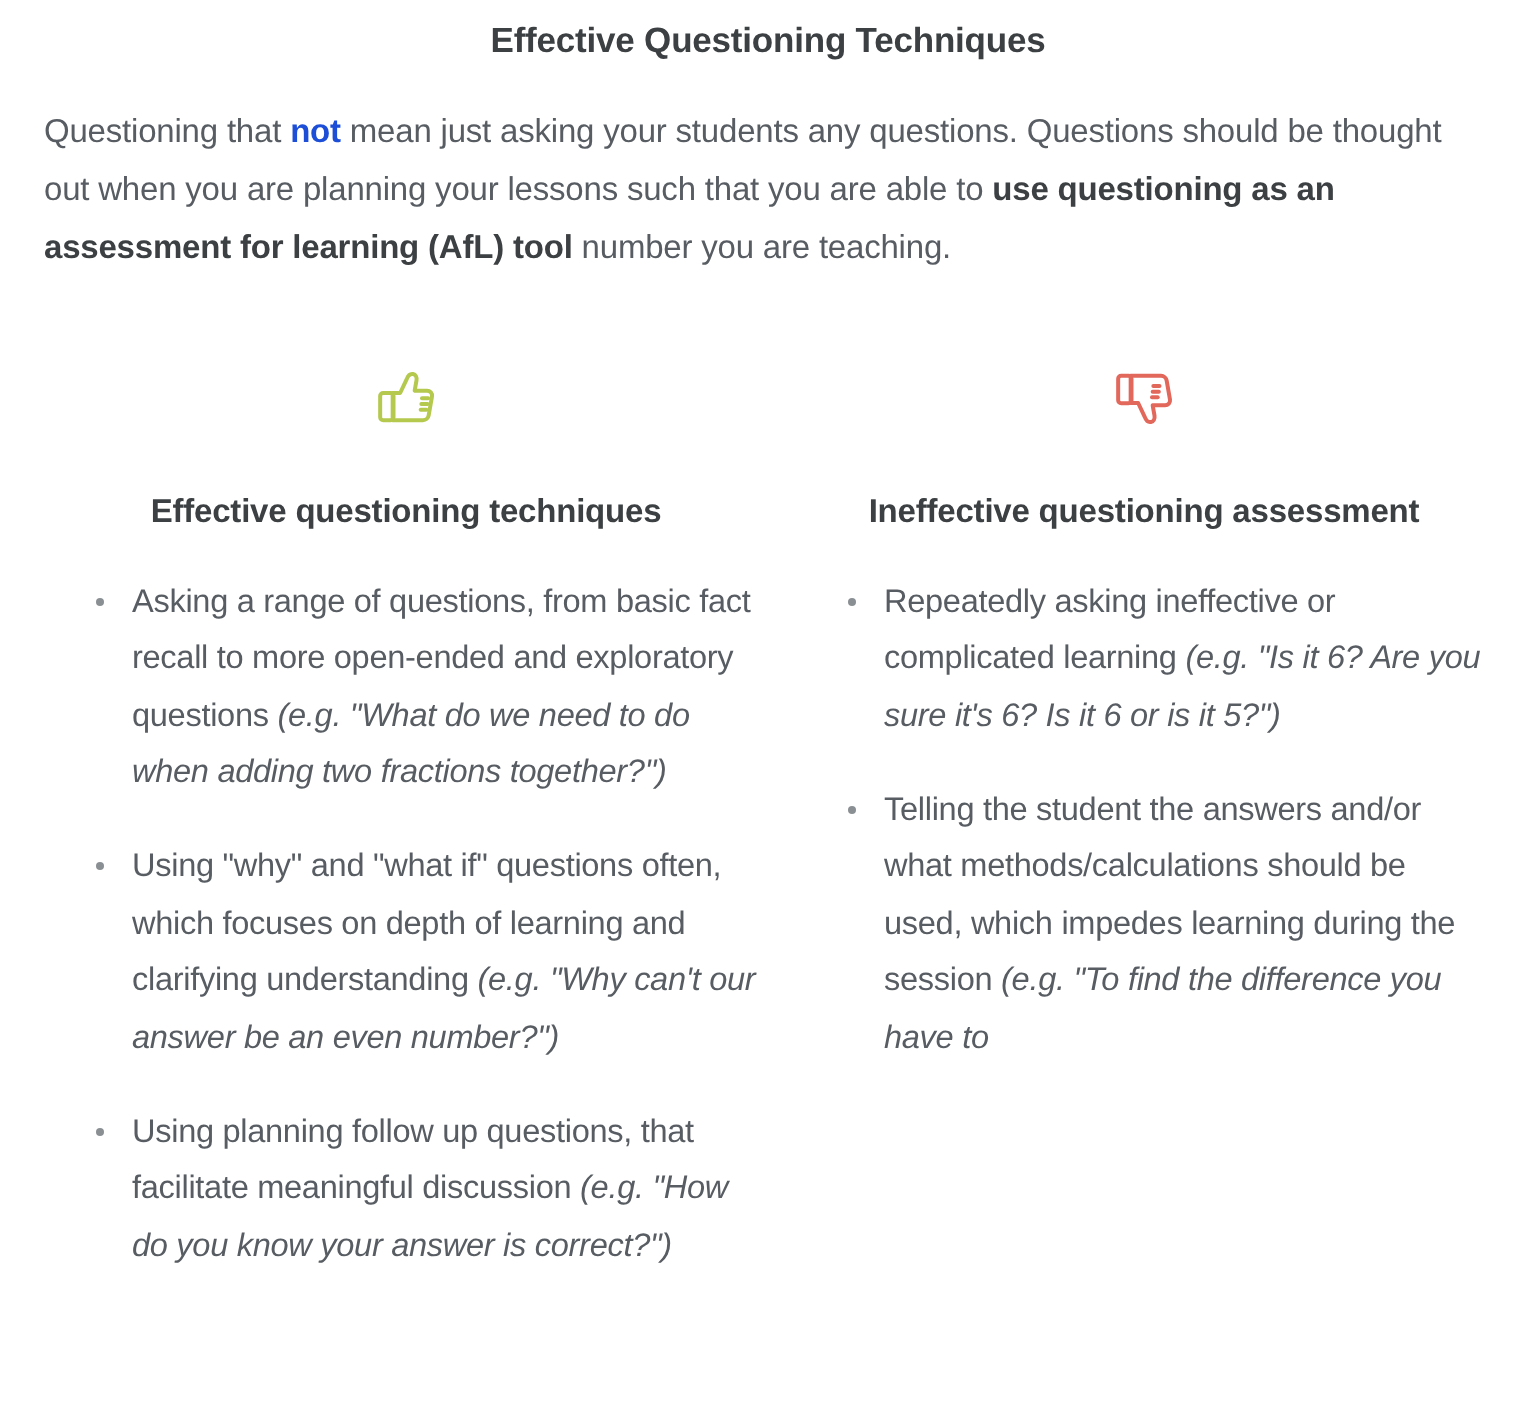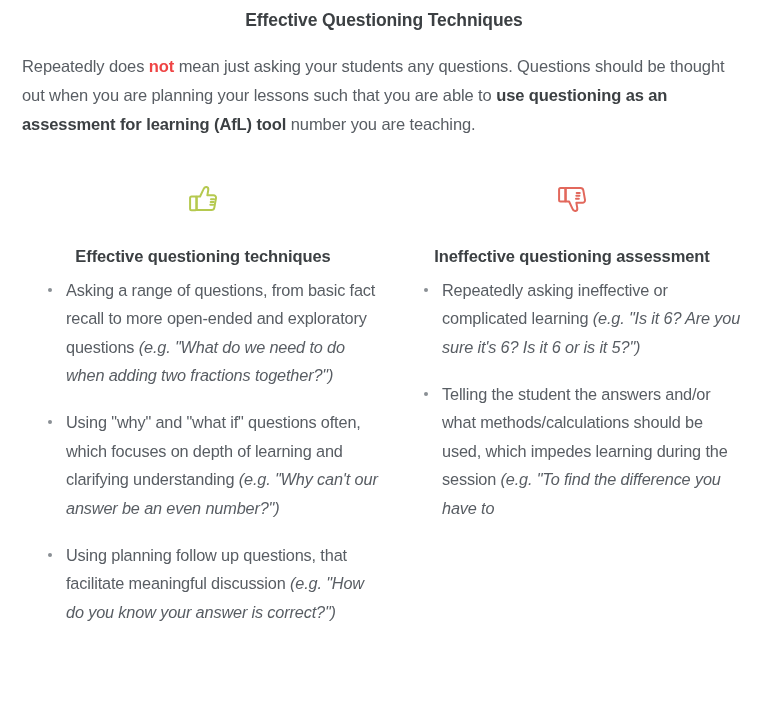--- a/index.html
+++ b/index.html
@@ -38,21 +38,21 @@
 
   
   .intro {
     margin-top: 20px;
     font-size: 16.5px;
     line-height: 29px;
     color: #585d63;
     letter-spacing: -0.1px;
   }
   .intro b { font-weight: bold; color: #3c4043; }
-  .intro .u-bold { font-weight: bold; color: #ef4444; }
+  .intro .u-bold { font-weight: bold; color: #1d4ed8; }
 
   
   .columns {
     display: flex;
     margin-top: 36px;
   }
   .col {
     width: 50%;
     padding: 0 4px;
   }
@@ -70,21 +70,21 @@
     text-align: center;
     font-size: 16.5px;
     font-weight: bold;
     color: #3c4043;
     letter-spacing: -0.1px;
     margin-top: 28px;
   }
 
   ul.bullets {
     list-style: none;
-    margin-top: 10px;
+    margin-top: 21px;
     padding-left: 20px;
   }
   ul.bullets li {
     position: relative;
     padding-left: 20px;
     margin-bottom: 19px;
     font-size: 16.3px;
     line-height: 28.4px;
     color: #585d63;
     letter-spacing: -0.15px;
@@ -102,21 +102,21 @@
   ul.bullets li i { font-style: italic; }
 </style>
 </head>
 <body>
 
 <div class="page">
 
   <h1 class="page-title">Effective Questioning Techniques</h1>
 
   <p class="intro">
-    <span>Repeatedly does </span><span class="u-bold">not</span><span> mean just asking your students any questions. Questions should be thought out when you are planning your lessons such that you are able to </span><b>use questioning as an assessment for learning (AfL) tool</b><span> number you are teaching.</span>
+    <span>Questioning that </span><span class="u-bold">not</span><span> mean just asking your students any questions. Questions should be thought out when you are planning your lessons such that you are able to </span><b>use questioning as an assessment for learning (AfL) tool</b><span> number you are teaching.</span>
   </p>
 
   <div class="columns">
 
     <div class="col left">
       <div class="icon-wrap">
         <svg width="40" height="40" viewBox="0 0 48 48" fill="none" stroke="#b5c94f" stroke-width="2.4" stroke-linecap="round" stroke-linejoin="round">
           <path d="M16 21 L20.5 21 L24.5 12.5 C25.2 10.6 26.6 9.3 28.2 9.6 C29.8 9.9 30.6 11.5 30.3 13.4 L29.2 19.6 L36.6 19.6 C38.5 19.6 39.9 21.2 39.6 23 L37.6 34.4 C37.3 36.1 35.9 37.3 34.2 37.3 L20.5 37.3 L16 37.3 Z"></path>
           <rect x="8.5" y="21" width="8" height="16.4" rx="1.8"></rect>
           <path d="M33.6 24.2 L37.3 24.2"></path>

